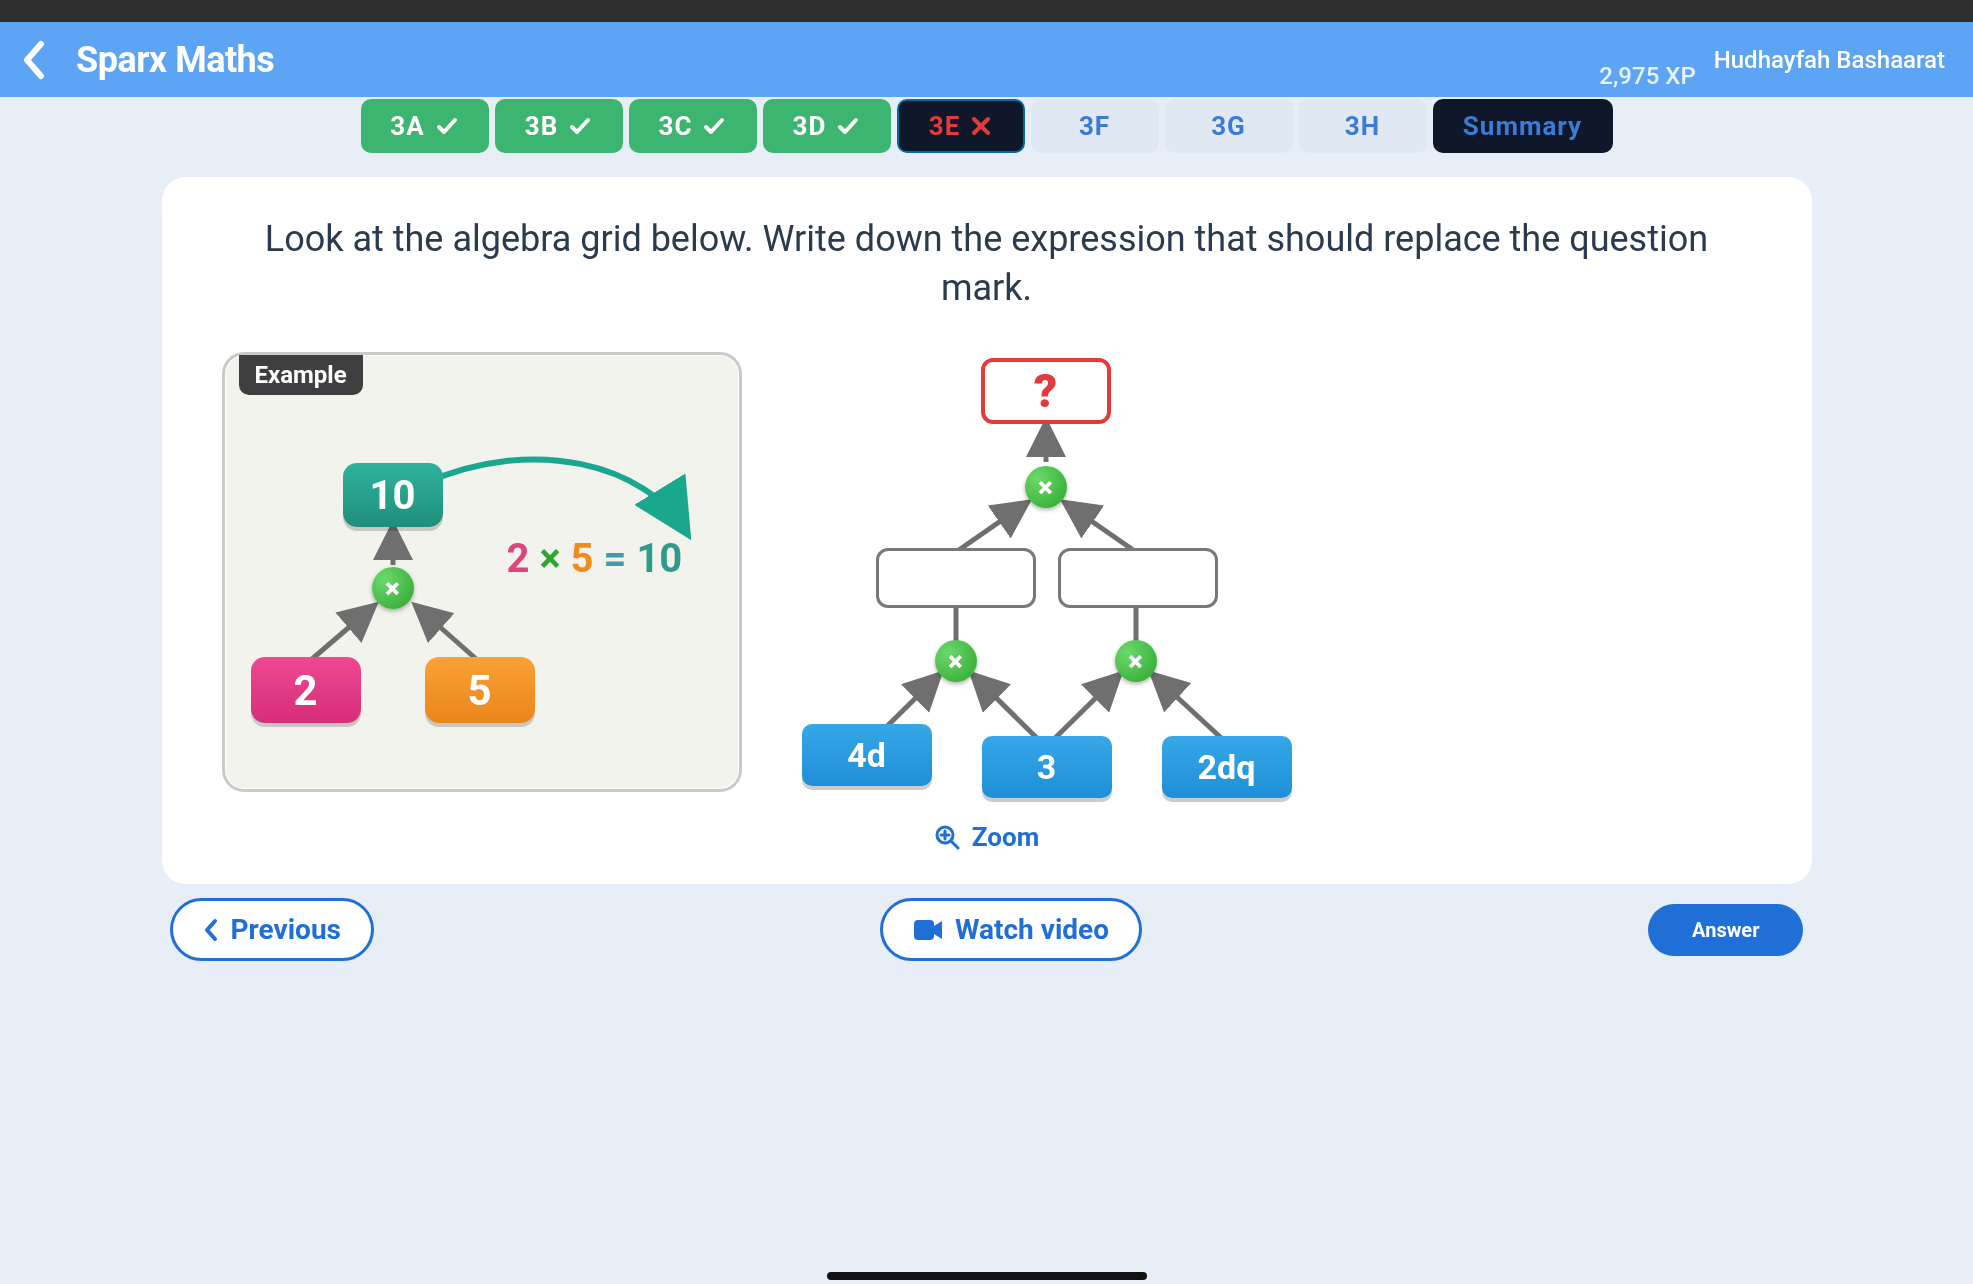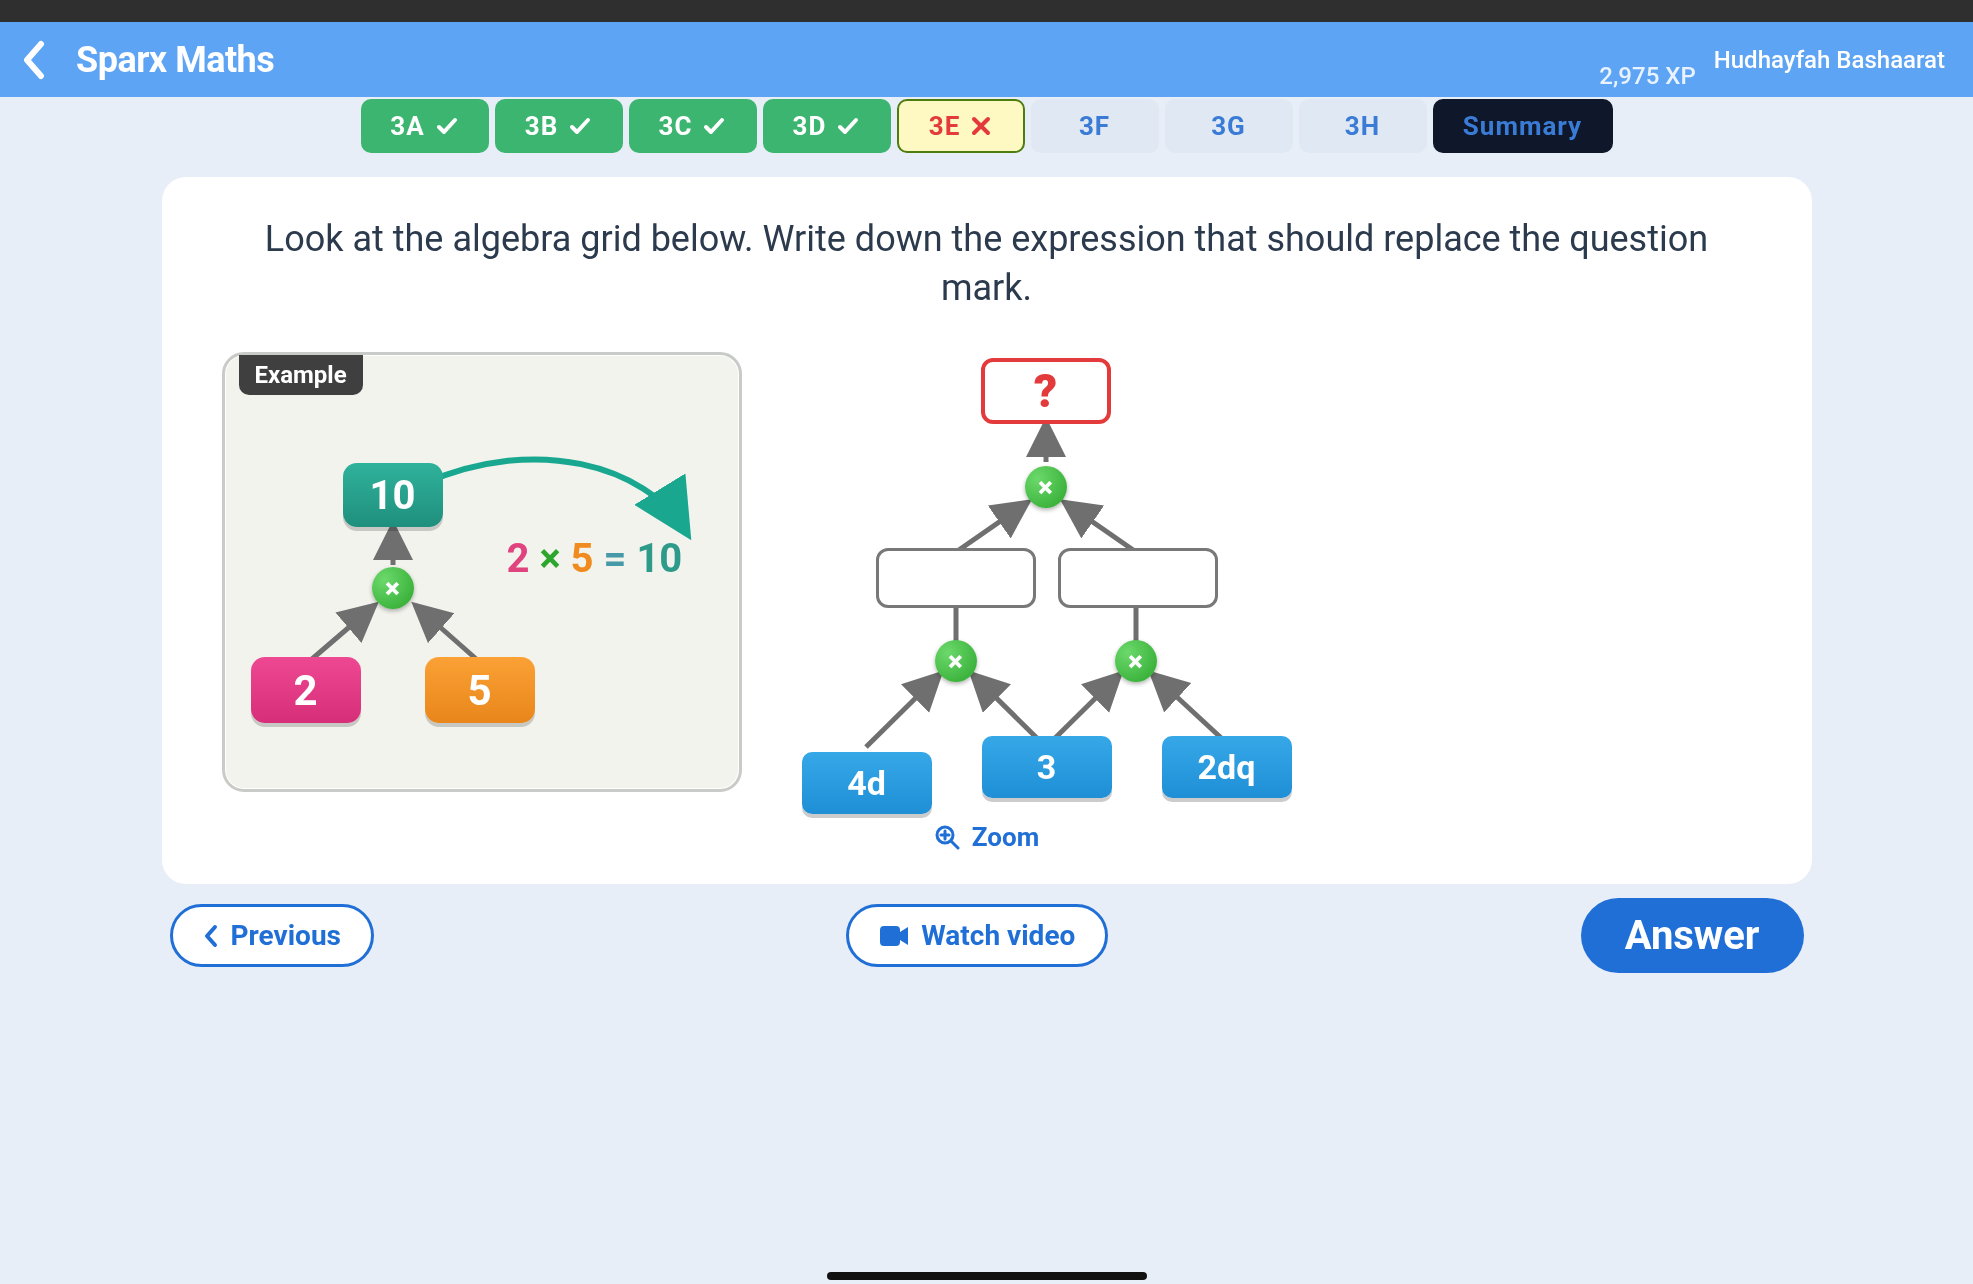--- a/index.html
+++ b/index.html
@@ -58,21 +58,21 @@
     height: 54px;
     border-radius: 10px;
     display:flex;align-items:center;justify-content:center;
     gap:10px;
     font-size: 26px;
     font-weight:700;
     letter-spacing:1px;
     cursor:pointer;
   }
   .tab.done { background:#3bb56f; color:#fff; }
-  .tab.wrong { background:#fef9c3; color:#e33b3b; border:2px solid #4d7c0f;}
+  .tab.wrong { background:#0f172a; color:#e33b3b; border:2px solid #0369a1;}
   .tab.pending { background:#dfe8f3; color:#3a7bd5; }
   .tab.summary { background:#0f172a; color:#3a7bd5; min-width:180px;}
 
   .card {
     background:#fff;
     border-radius: 24px;
     width: 1650px;
     margin: 24px auto 0 auto;
     padding: 38px 60px 32px 60px;
     position:relative;
@@ -183,21 +183,21 @@
     display:flex;align-items:center;justify-content:space-between;
     padding: 0 8px;
   }
   .pill{
     border:3px solid #1f6fd6;color:#1f6fd6;background:#fff;
     border-radius:999px;padding:12px 30px;font-size:28px;font-weight:700;
     display:flex;align-items:center;gap:12px;cursor:pointer;
   }
   .answer-btn{
     background:#1f6fd6;color:#fff;border-radius:999px;
-    padding:14px 44px;font-size:40px;font-weight:700;cursor:pointer;
+    padding:14px 44px;font-size:20px;font-weight:700;cursor:pointer;
   }
   .home-indicator{
     position:absolute;left:50%;transform:translateX(-50%);
     bottom:4px;width:320px;height:8px;border-radius:4px;background:#111;
   }
 
   svg.connector{position:absolute;overflow:visible;pointer-events:none;}
 </style>
 </head>
 <body>
@@ -331,21 +331,21 @@
       <div class="qbox" style="left:195px;top:6px;width:130px;height:66px;">?</div>
 
       <div class="mult-node" style="left:239px;top:114px;">×</div>
 
       <div class="gbox" style="left:90px;top:196px;width:160px;height:60px;"></div>
       <div class="gbox" style="left:272px;top:196px;width:160px;height:60px;"></div>
 
       <div class="mult-node" style="left:149px;top:288px;">×</div>
       <div class="mult-node" style="left:329px;top:288px;">×</div>
 
-      <div class="bbox" style="left:16px;top:400px;width:130px;height:62px;">4d</div>
+      <div class="bbox" style="left:16px;top:372px;width:130px;height:62px;">4d</div>
       <div class="bbox" style="left:196px;top:384px;width:130px;height:62px;">3</div>
       <div class="bbox" style="left:376px;top:384px;width:130px;height:62px;">2dq</div>
     </div>
 
   </div>
 
   <div class="zoom-row">
     <div class="zoom">
       <svg width="26" height="26" viewBox="0 0 26 26">
         <circle cx="11" cy="11" r="8" fill="none" stroke="#1f6fd6" stroke-width="3"></circle>

